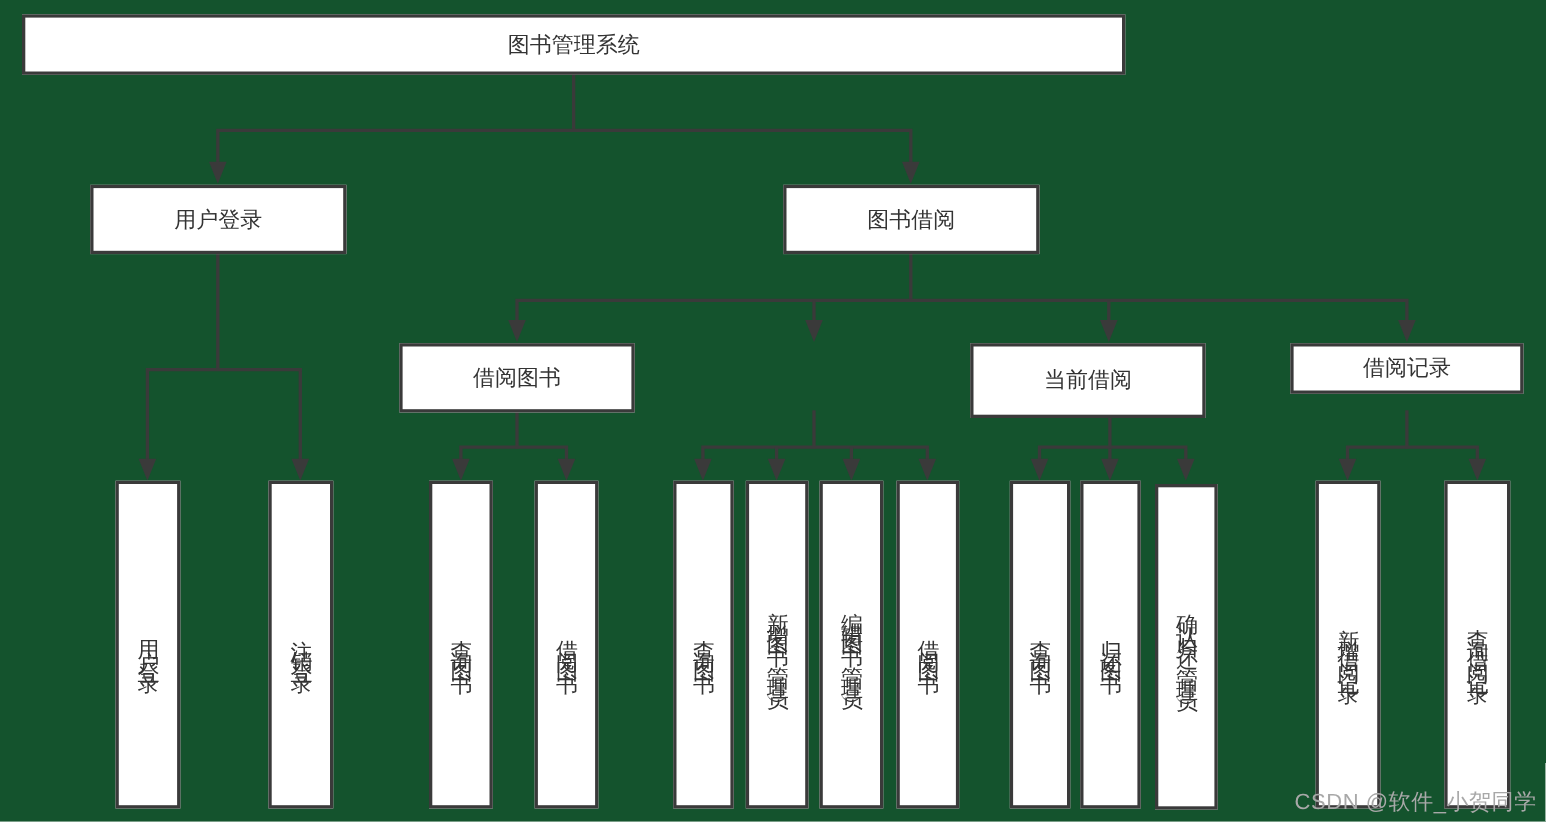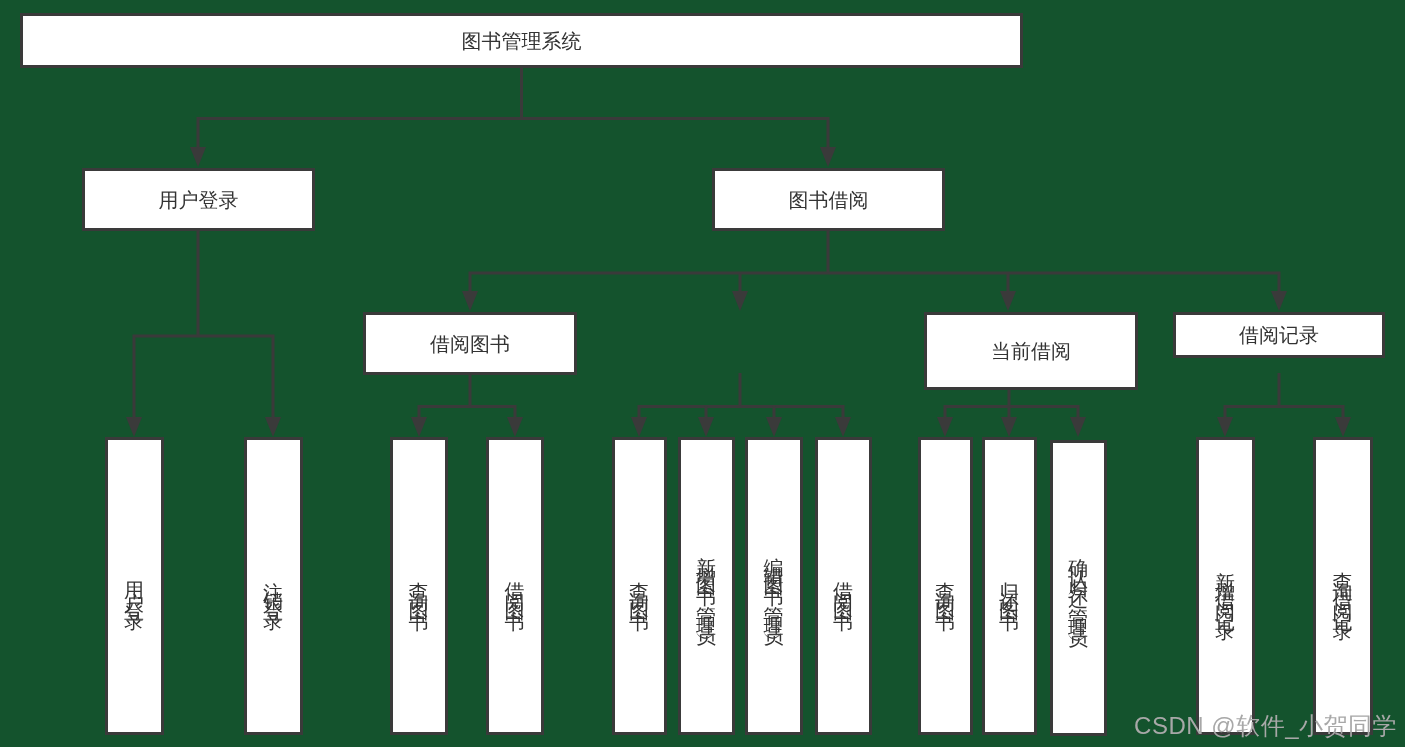--- a/index.html
+++ b/index.html
@@ -38,21 +38,21 @@
   .box.v {
     writing-mode: vertical-rl;
     text-orientation: mixed;
     letter-spacing: 10px;
     font-size: 20px;
   }
   #watermark {
     position: absolute;
     right: 8px;
     bottom: 5px;
-    font-size: 24px;
+    font-size: 20px;
     color: #a8a8a8;
     letter-spacing: 0.5px;
     z-index: 6;
     white-space: nowrap;
     margin-left: 22px;
   }
 </style>
 </head>
 <body>
 
@@ -122,21 +122,21 @@
       <polygon points="1335,417 1351,417 1343,437"></polygon>
     </g>
   </svg>
 
   <div class="box" style="left:20px; top:13px; width:1003px; height:55px">图书管理系统</div>
 
   <div class="box" style="left:82px; top:168px; width:233px; height:63px">用户登录</div>
   <div class="box" style="left:712px; top:168px; width:233px; height:63px">图书借阅</div>
 
   <div class="box" style="left:363px; top:312px; width:214px; height:63px">借阅图书</div>
-  <div class="box" style="left:924px; top:312px; width:214px; height:78px">当前借阅</div>
+  <div class="box" style="left:882px; top:312px; width:214px; height:68px">当前借阅</div>
   <div class="box" style="left:1173px; top:312px; width:212px; height:46px">借阅记录</div>
 
   <div class="box v" style="left:105px; top:437px; width:59px; height:298px">用户登录</div>
   <div class="box v" style="left:244px; top:437px; width:59px; height:298px">注销登录</div>
 
   <div class="box v" style="left:390px; top:437px; width:58px; height:298px">查询图书</div>
   <div class="box v" style="left:486px; top:437px; width:58px; height:298px">借阅图书</div>
 
   <div class="box v" style="left:612px; top:437px; width:55px; height:298px">查询图书</div>
   <div class="box v" style="left:678px; top:437px; width:57px; height:298px">新增图书（管理员）</div>

